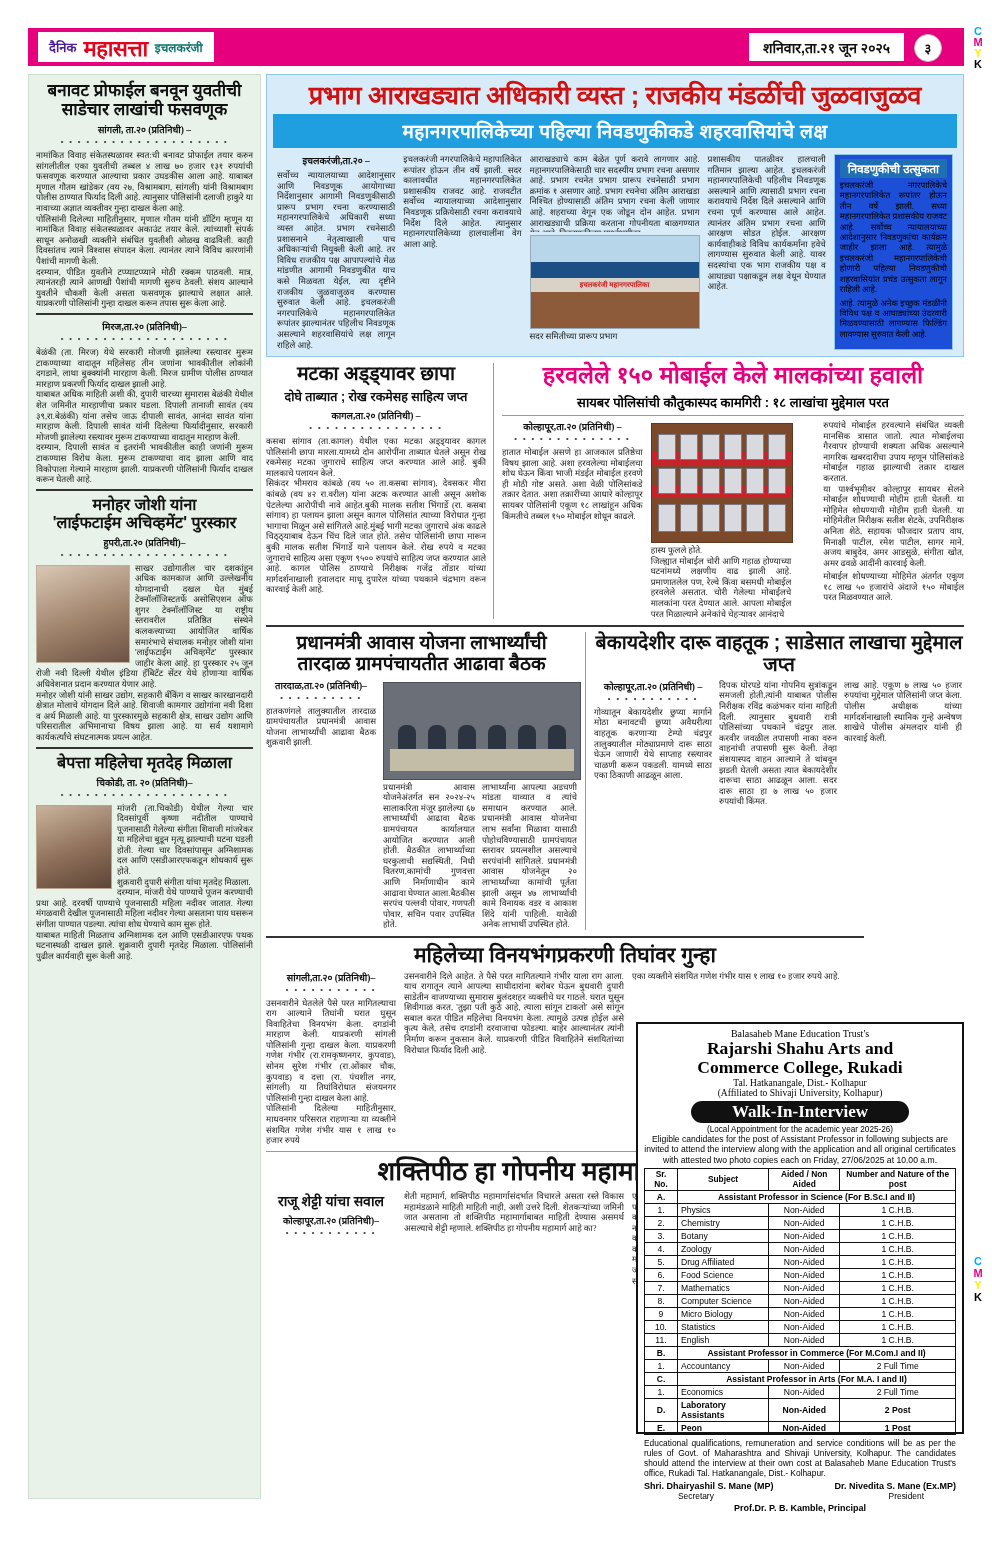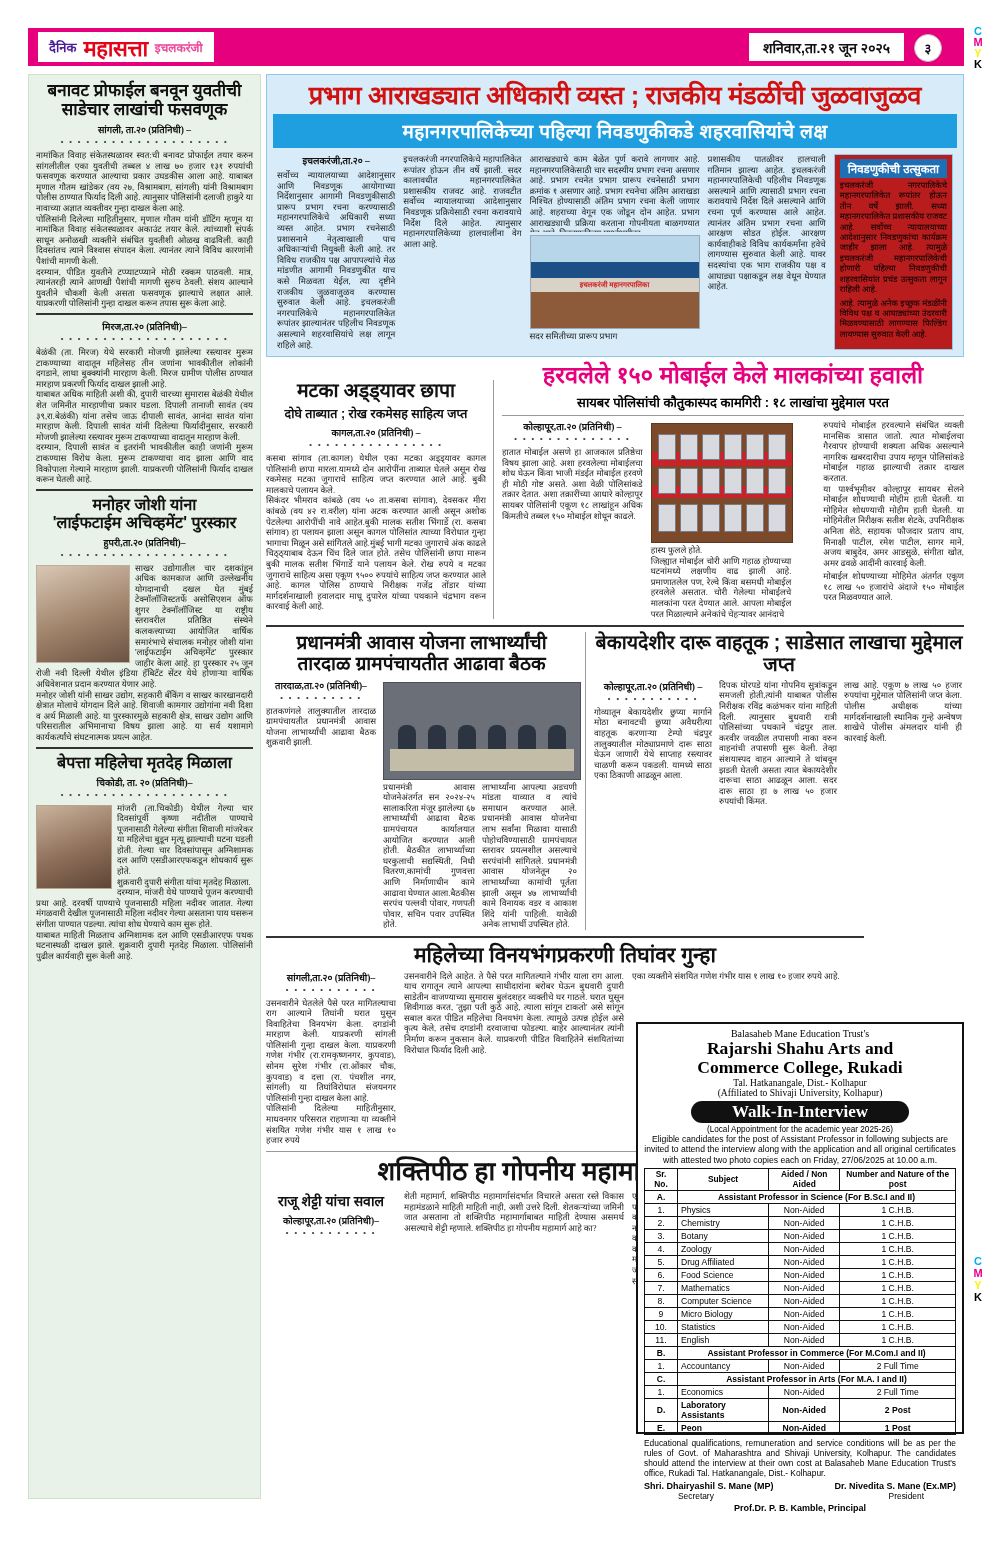--- a/index.html
+++ b/index.html
@@ -4,21 +4,21 @@
 <style>
   html,body{margin:0;padding:0;background:#ffffff;}
   body{width:992px;height:1545px;font-family:"Liberation Serif",serif;position:relative;overflow:hidden;}
   .page{position:absolute;left:0;top:0;width:992px;height:1545px;background:#fff;}
 
   
   .masthead{position:absolute;left:28px;top:28px;width:936px;height:38px;background:#e6007e;}
   .mast-logo{position:absolute;left:10px;top:4px;height:30px;background:#fff;border:1px solid #fff;display:flex;align-items:center;gap:7px;padding:0 10px;box-sizing:border-box;}
   .mast-logo .d1{font-size:13px;color:#4c1d95;font-family:"Liberation Sans",sans-serif;font-weight:bold;}
   .mast-logo .d2{font-size:22px;color:#e3051b;font-weight:bold;font-family:"Liberation Sans",sans-serif;letter-spacing:-0.5px;}
-  .mast-logo .d3{font-size:12px;color:#ec4899;font-family:"Liberation Sans",sans-serif;font-weight:bold;}
+  .mast-logo .d3{font-size:12px;color:#0f766e;font-family:"Liberation Sans",sans-serif;font-weight:bold;}
   .mast-date{position:absolute;right:60px;top:5px;height:28px;background:#fff;display:flex;align-items:center;padding:0 14px;font-size:14px;font-weight:bold;color:#111;font-family:"Liberation Sans",sans-serif;}
   .mast-pageno{position:absolute;right:22px;top:6px;width:26px;height:26px;border-radius:50%;background:#fff;border:1px solid #bbb;display:flex;align-items:center;justify-content:center;font-size:13px;font-weight:bold;color:#111;}
   .cmyk{position:absolute;right:6px;top:26px;width:16px;font-size:11px;font-family:"Liberation Sans",sans-serif;font-weight:bold;line-height:11px;text-align:center;}
   .cmyk span{display:block;}
   .cmyk .c{color:#00AEEF;}.cmyk .m{color:#EC008C;}.cmyk .y{color:#FFF200;}.cmyk .k{color:#000;}
   .cmyk2{position:absolute;right:6px;top:1255px;width:16px;font-size:11px;font-family:"Liberation Sans",sans-serif;font-weight:bold;line-height:12px;text-align:center;}
 
   
   .hl{font-family:"Liberation Sans",sans-serif;font-weight:bold;color:#111;text-align:center;line-height:1.12;}
   .sub{font-family:"Liberation Sans",sans-serif;font-weight:bold;color:#111;text-align:center;}
@@ -43,21 +43,21 @@
   .lead-sub{background:#1f9fe0;color:#fff;font-family:"Liberation Sans",sans-serif;font-weight:bold;font-size:19px;text-align:center;padding:4px 0;margin-top:5px;letter-spacing:0.4px;}
 
   .lead-body{display:flex;gap:8px;padding:6px 4px 6px;}
   .lead-body .c{width:150px;}
   .lead-body .cwide{width:172px;}
   .img-muni{width:168px;height:92px;background:linear-gradient(#b8d6ea 0 38%,#d9d2c6 38% 100%);border:1px solid #9ab;position:relative;margin:3px 0 2px;overflow:hidden;}
   .img-muni .band{position:absolute;left:0;top:26px;width:100%;height:16px;background:#1c4f86;}
   .img-muni .txt{position:absolute;left:0;top:44px;width:100%;text-align:center;font-size:7px;color:#c22;font-weight:bold;}
   .img-muni .base{position:absolute;left:0;bottom:0;width:100%;height:36px;background:#8d5a3a;}
 
-  .blue-box{border:1px solid #8fc8e8;background:#b91c1c;padding:4px 5px;box-sizing:border-box;}
+  .blue-box{border:1px solid #8fc8e8;background:#1d4ed8;padding:4px 5px;box-sizing:border-box;}
   .blue-box .bb-t{background:#1f6fb5;color:#fff;font-family:"Liberation Sans",sans-serif;font-weight:bold;font-size:11.5px;text-align:center;padding:2px 0;margin-bottom:3px;}
   .blue-box .bb-b{font-size:8.4px;line-height:10.4px;text-align:justify;}
 
   
   .row{display:flex;margin-top:7px;}
 
   .h-matka{font-size:19.5px;}
   .h-pink{color:#e6007e;font-family:"Liberation Sans",sans-serif;font-weight:bold;font-size:23.5px;text-align:center;line-height:1.1;}
   .h-sub-center{font-size:13px;font-family:"Liberation Sans",sans-serif;font-weight:bold;text-align:center;}
 
@@ -193,21 +193,21 @@
         </div>
         <div class="blue-box" style="width:148px;">
           <div class="bb-t">निवडणुकीची उत्सुकता</div>
           <div class="bb-b">इचलकरंजी नगरपालिकेचे महानगरपालिकेत रूपांतर होऊन तीन वर्षे झाली. सध्या महानगरपालिकेत प्रशासकीय राजवट आहे. सर्वोच्च न्यायालयाच्या आदेशानुसार निवडणुकांचा कार्यक्रम जाहीर झाला आहे. त्यामुळे इचलकरंजी महानगरपालिकेची होणारी पहिल्या निवडणुकीची शहरवासियांत प्रचंड उत्सुकता लागून राहिली आहे.</div>
           <div class="bb-b" style="margin-top:3px;">आहे. त्यामुळे अनेक इच्छुक मंडळींनी विविध पक्ष व आघाड्यांच्या उंदरवारी मिळवण्यासाठी लागण्यास फिल्डिंग लावण्यास सुरुवात केली आहे.</div>
         </div>
       </div>
     </div>
 
     <div class="row" style="margin-top:6px;">
-      <div style="width:228px;padding-right:7px;border-right:1px solid #999;box-sizing:border-box;margin-top:17px;">
+      <div style="width:228px;padding-right:7px;border-right:1px solid #999;box-sizing:border-box;">
         <div class="hl h-matka">मटका अड्ड्यावर छापा</div>
         <div class="sub" style="font-size:12.5px;margin-top:3px;">दोघे ताब्यात ; रोख रकमेसह साहित्य जप्त</div>
         <div class="dateline" style="margin-top:4px;">कागल,ता.२० (प्रतिनिधी) –</div>
         <div class="dots">• • • • • • • • • • • • • • • •</div>
         <div class="body-col" style="white-space:pre-line;">कसबा सांगाव (ता.कागल) येथील एका मटका अड्ड्यावर कागल पोलिसांनी छापा मारला.यामध्ये दोन आरोपींना ताब्यात घेतले असून रोख रकमेसह मटका जुगाराचे साहित्य जप्त करण्यात आले आहे. बुकी मालकाचे पलायन केले.
 सिकंदर भीमराव कांबळे (वय ५० ता.कसबा सांगाव), देवसकर मीरा कांबळे (वय ४२ रा.वरील) यांना अटक करण्यात आली असून अशोक पेटलेल्या आरोपींची नावे आहेत.बुकी मालक सतीश भिंगार्डे (रा. कसबा सांगाव) हा पलायन झाला असून कागल पोलिसांत त्याच्या विरोधात गुन्हा भागाचा मिळून असे सांगितले आहे.मुंबई भागी मटका जुगाराचे अंक काढले चिठ्ठ्याबाब देऊन चिंच दिले जात होते. तसेच पोलिसांनी छापा मारून बुकी मालक सतीश भिंगार्डे याने पलायन केले. रोख रुपये व मटका जुगाराचे साहित्य असा एकूण ९५०० रुपयांचे साहित्य जप्त करण्यात आले आहे. कागल पोलिस ठाण्याचे निरीक्षक गजेंद्र तोंडार यांच्या मार्गदर्शनाखाली हवालदार माधू दुपारेल यांच्या पथकाने चंद्रभाग वरून कारवाई केली आहे.</div>
       </div>
 
       <div style="width:470px;padding-left:8px;box-sizing:border-box;">
         <div class="h-pink">हरवलेले १५० मोबाईल केले मालकांच्या हवाली</div>

